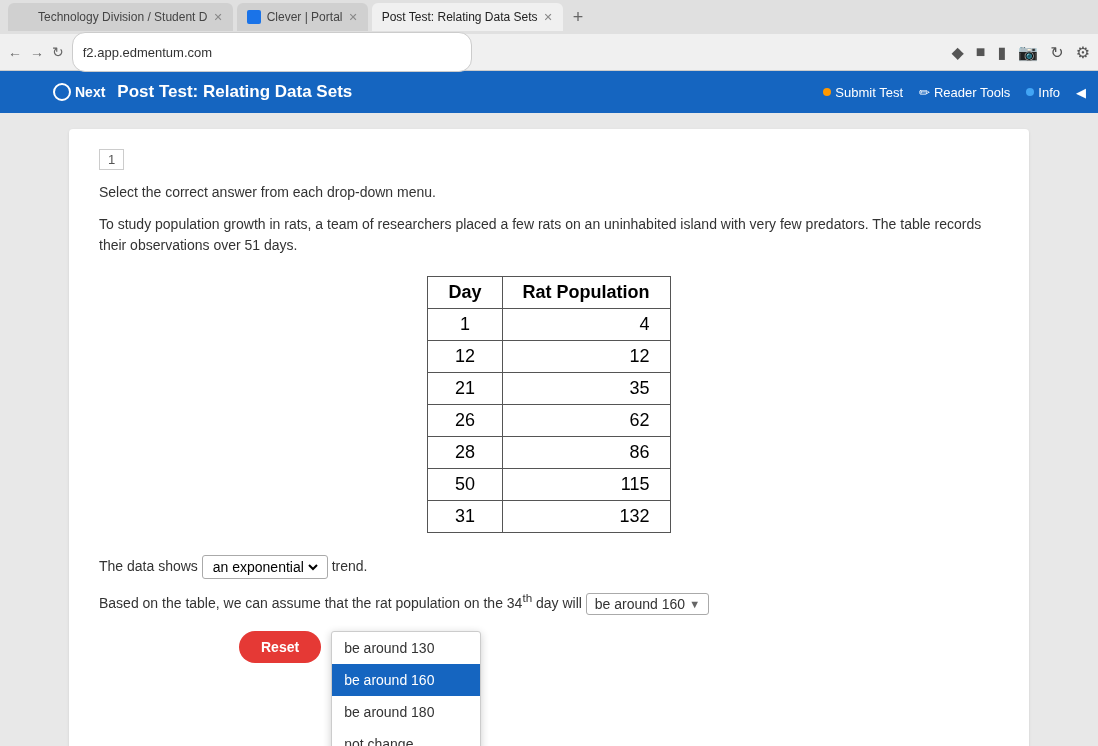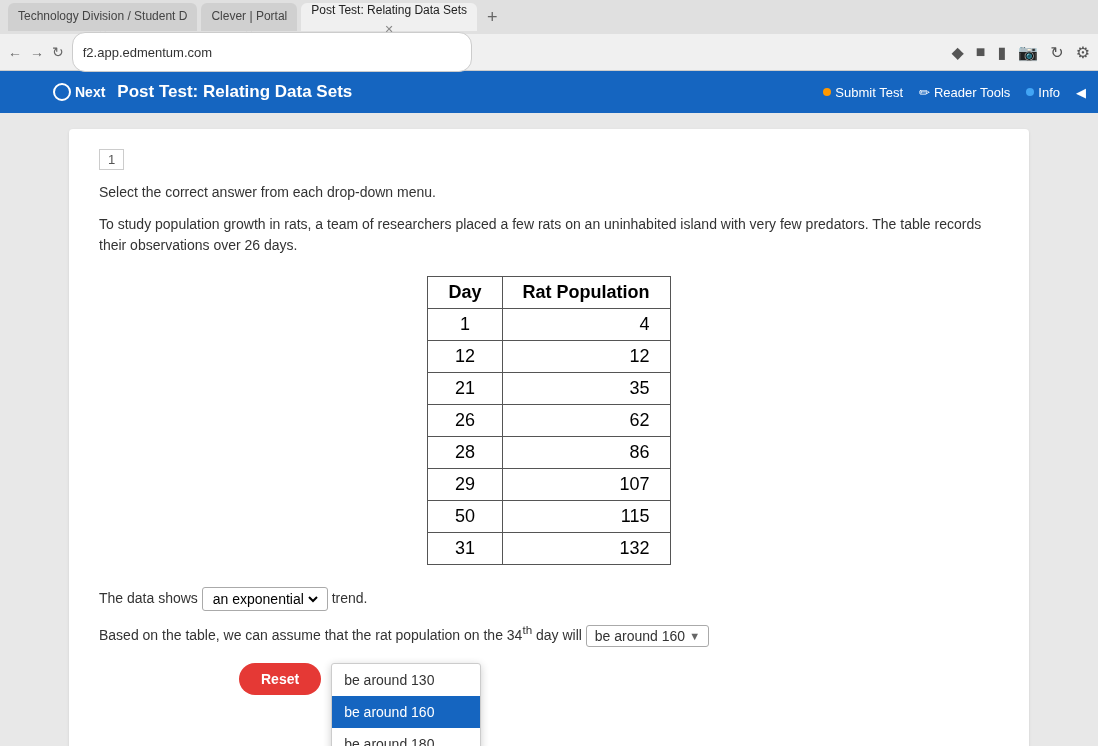--- a/index.html
+++ b/index.html
@@ -22,21 +22,20 @@
       display: flex;
       align-items: center;
       height: 28px;
       padding: 0 10px;
       border-radius: 6px 6px 0 0;
       font-size: 12px;
       gap: 6px;
       background: #d0d0d0;
       color: #444;
       cursor: pointer;
-      flex-direction: column;
     }
     .tab.active {
       background: #f0f0f0;
       color: #222;
     }
     .tab-close { font-size: 11px; color: #888; cursor: pointer; }
     .tab-icon { width: 14px; height: 14px; border-radius: 2px; }
     .tab-icon.blue { background: #1a73e8; }
     .new-tab { font-size: 18px; color: #666; cursor: pointer; padding: 0 6px; }
 
@@ -321,21 +320,21 @@
     </div>
   </div>
 </div>
 
 <div class="main-content">
   <div class="question-card">
     <div class="question-number">1</div>
 
     <p class="instruction-text">Select the correct answer from each drop-down menu.</p>
 
-    <p class="scenario-text">To study population growth in rats, a team of researchers placed a few rats on an uninhabited island with very few predators. The table records their observations over 26 days.</p>
+    <p class="scenario-text">To study population growth in rats, a team of researchers placed a few rats on an uninhabited island with very few predators. The table records their observations over 51 days.</p>
 
     
     <div class="table-container">
       <table class="data-table">
         <thead>
           <tr>
             <th>Day</th>
             <th>Rat Population</th>
           </tr>
         </thead>
@@ -354,24 +353,20 @@
             </tr>
             <tr>
               <td>26</td>
               <td>62</td>
             </tr>
             <tr>
               <td>28</td>
               <td>86</td>
             </tr>
             <tr>
-              <td>29</td>
-              <td>107</td>
-            </tr>
-            <tr>
               <td>50</td>
               <td>115</td>
             </tr>
             <tr>
               <td>31</td>
               <td>132</td>
             </tr>
           </tbody>
       </table>
     </div>

